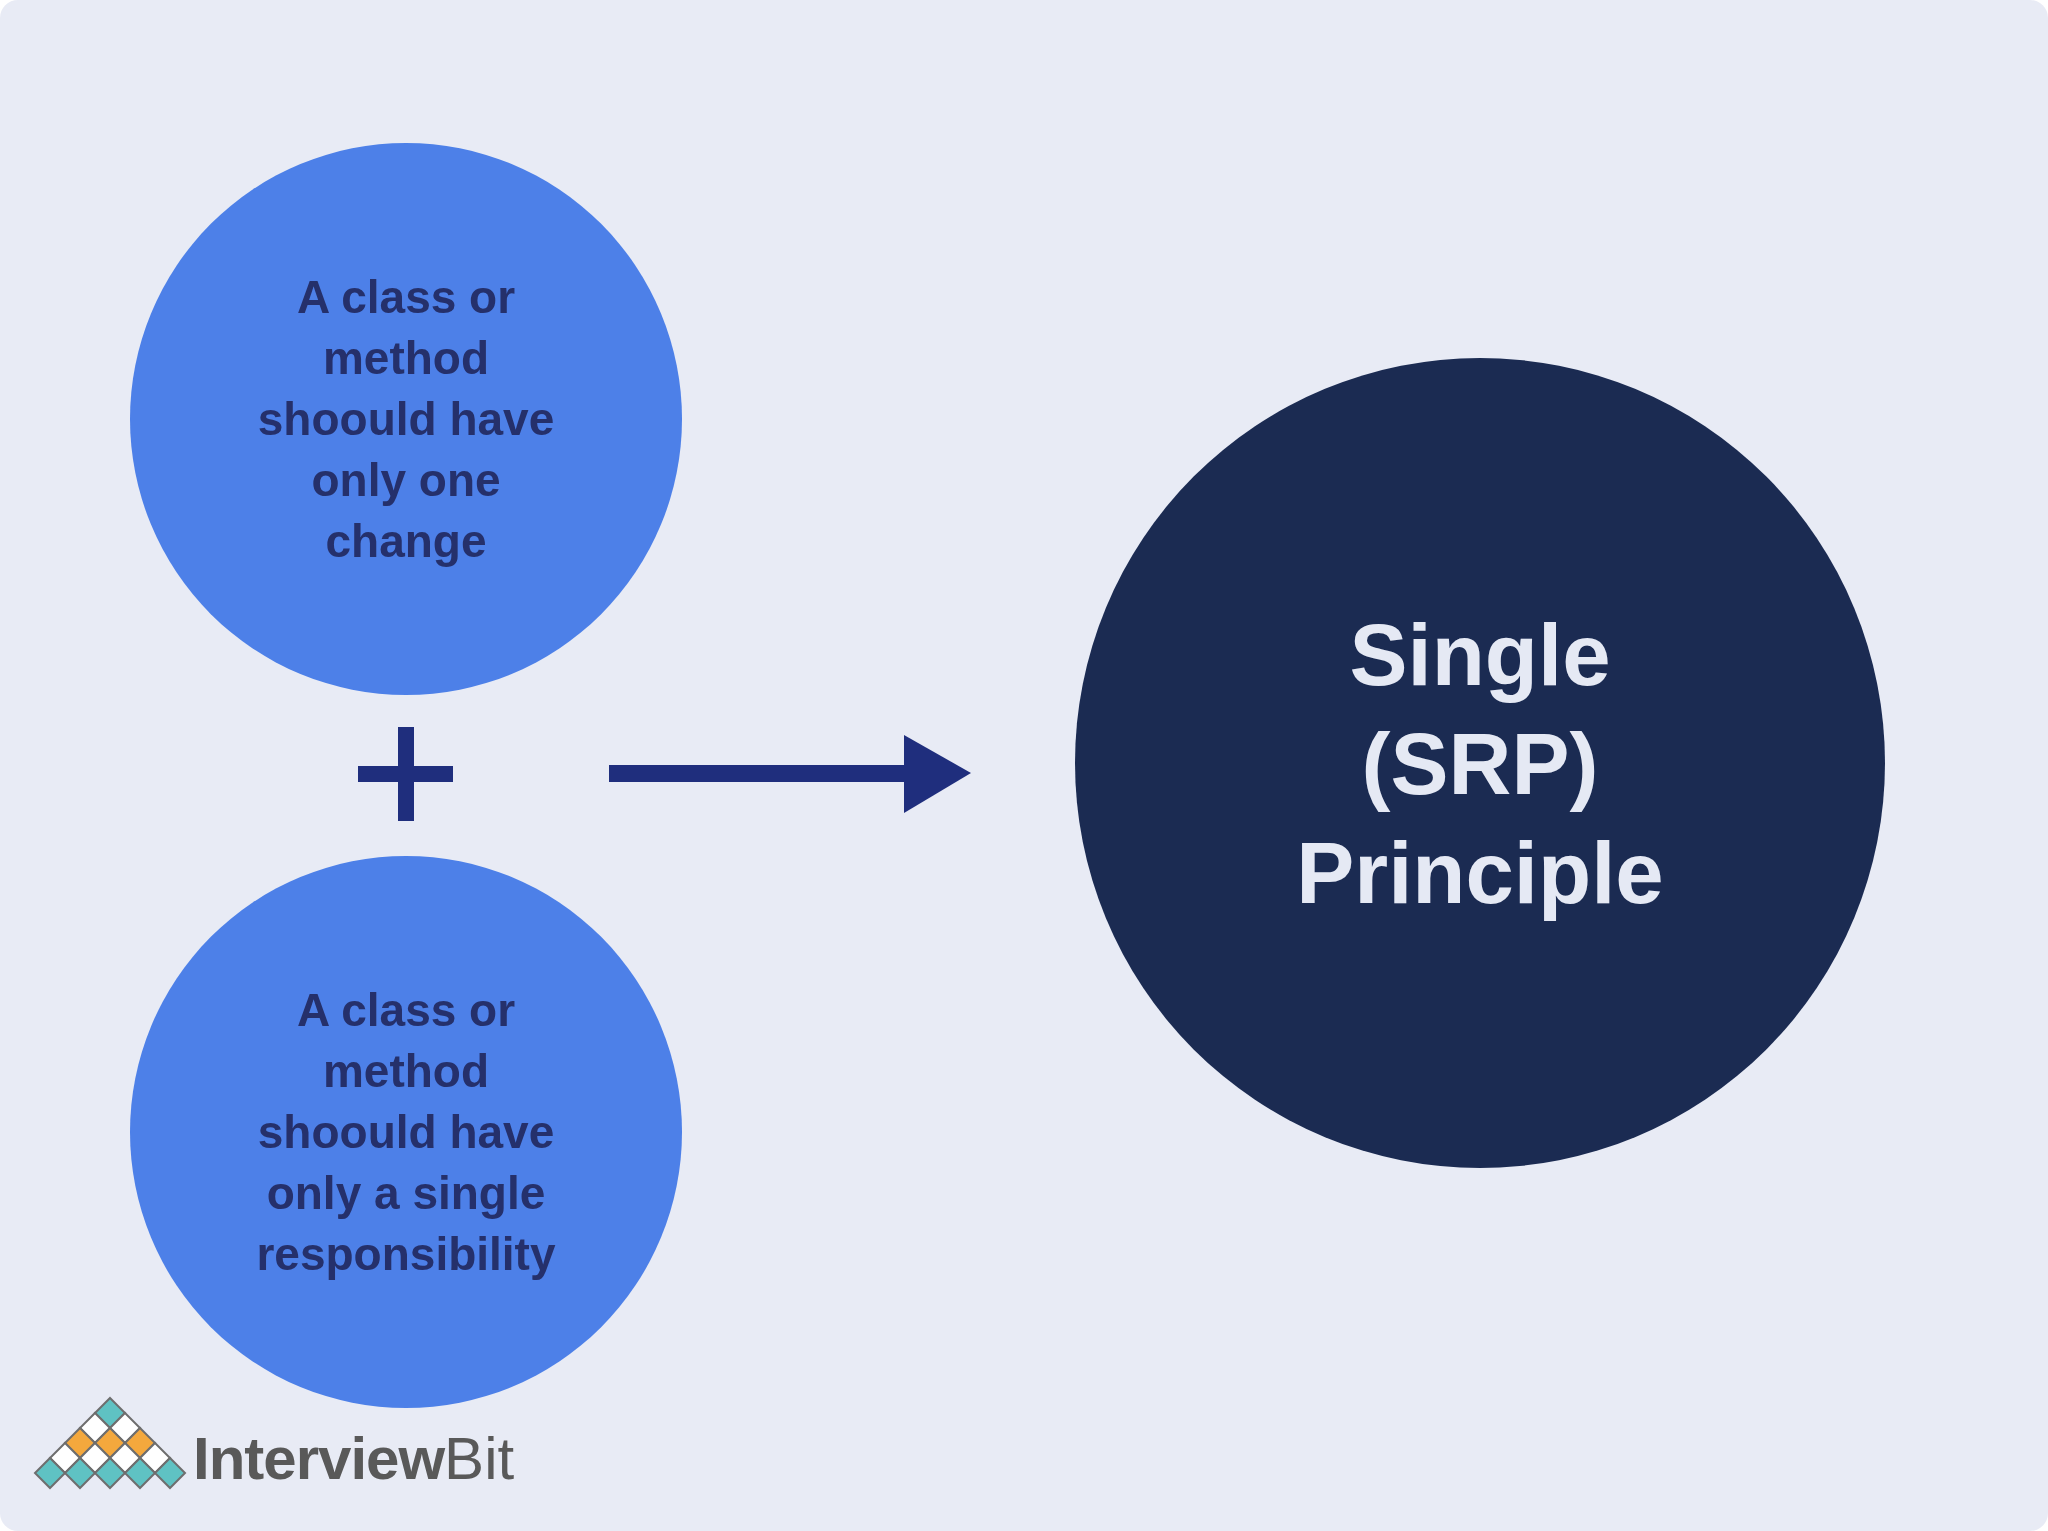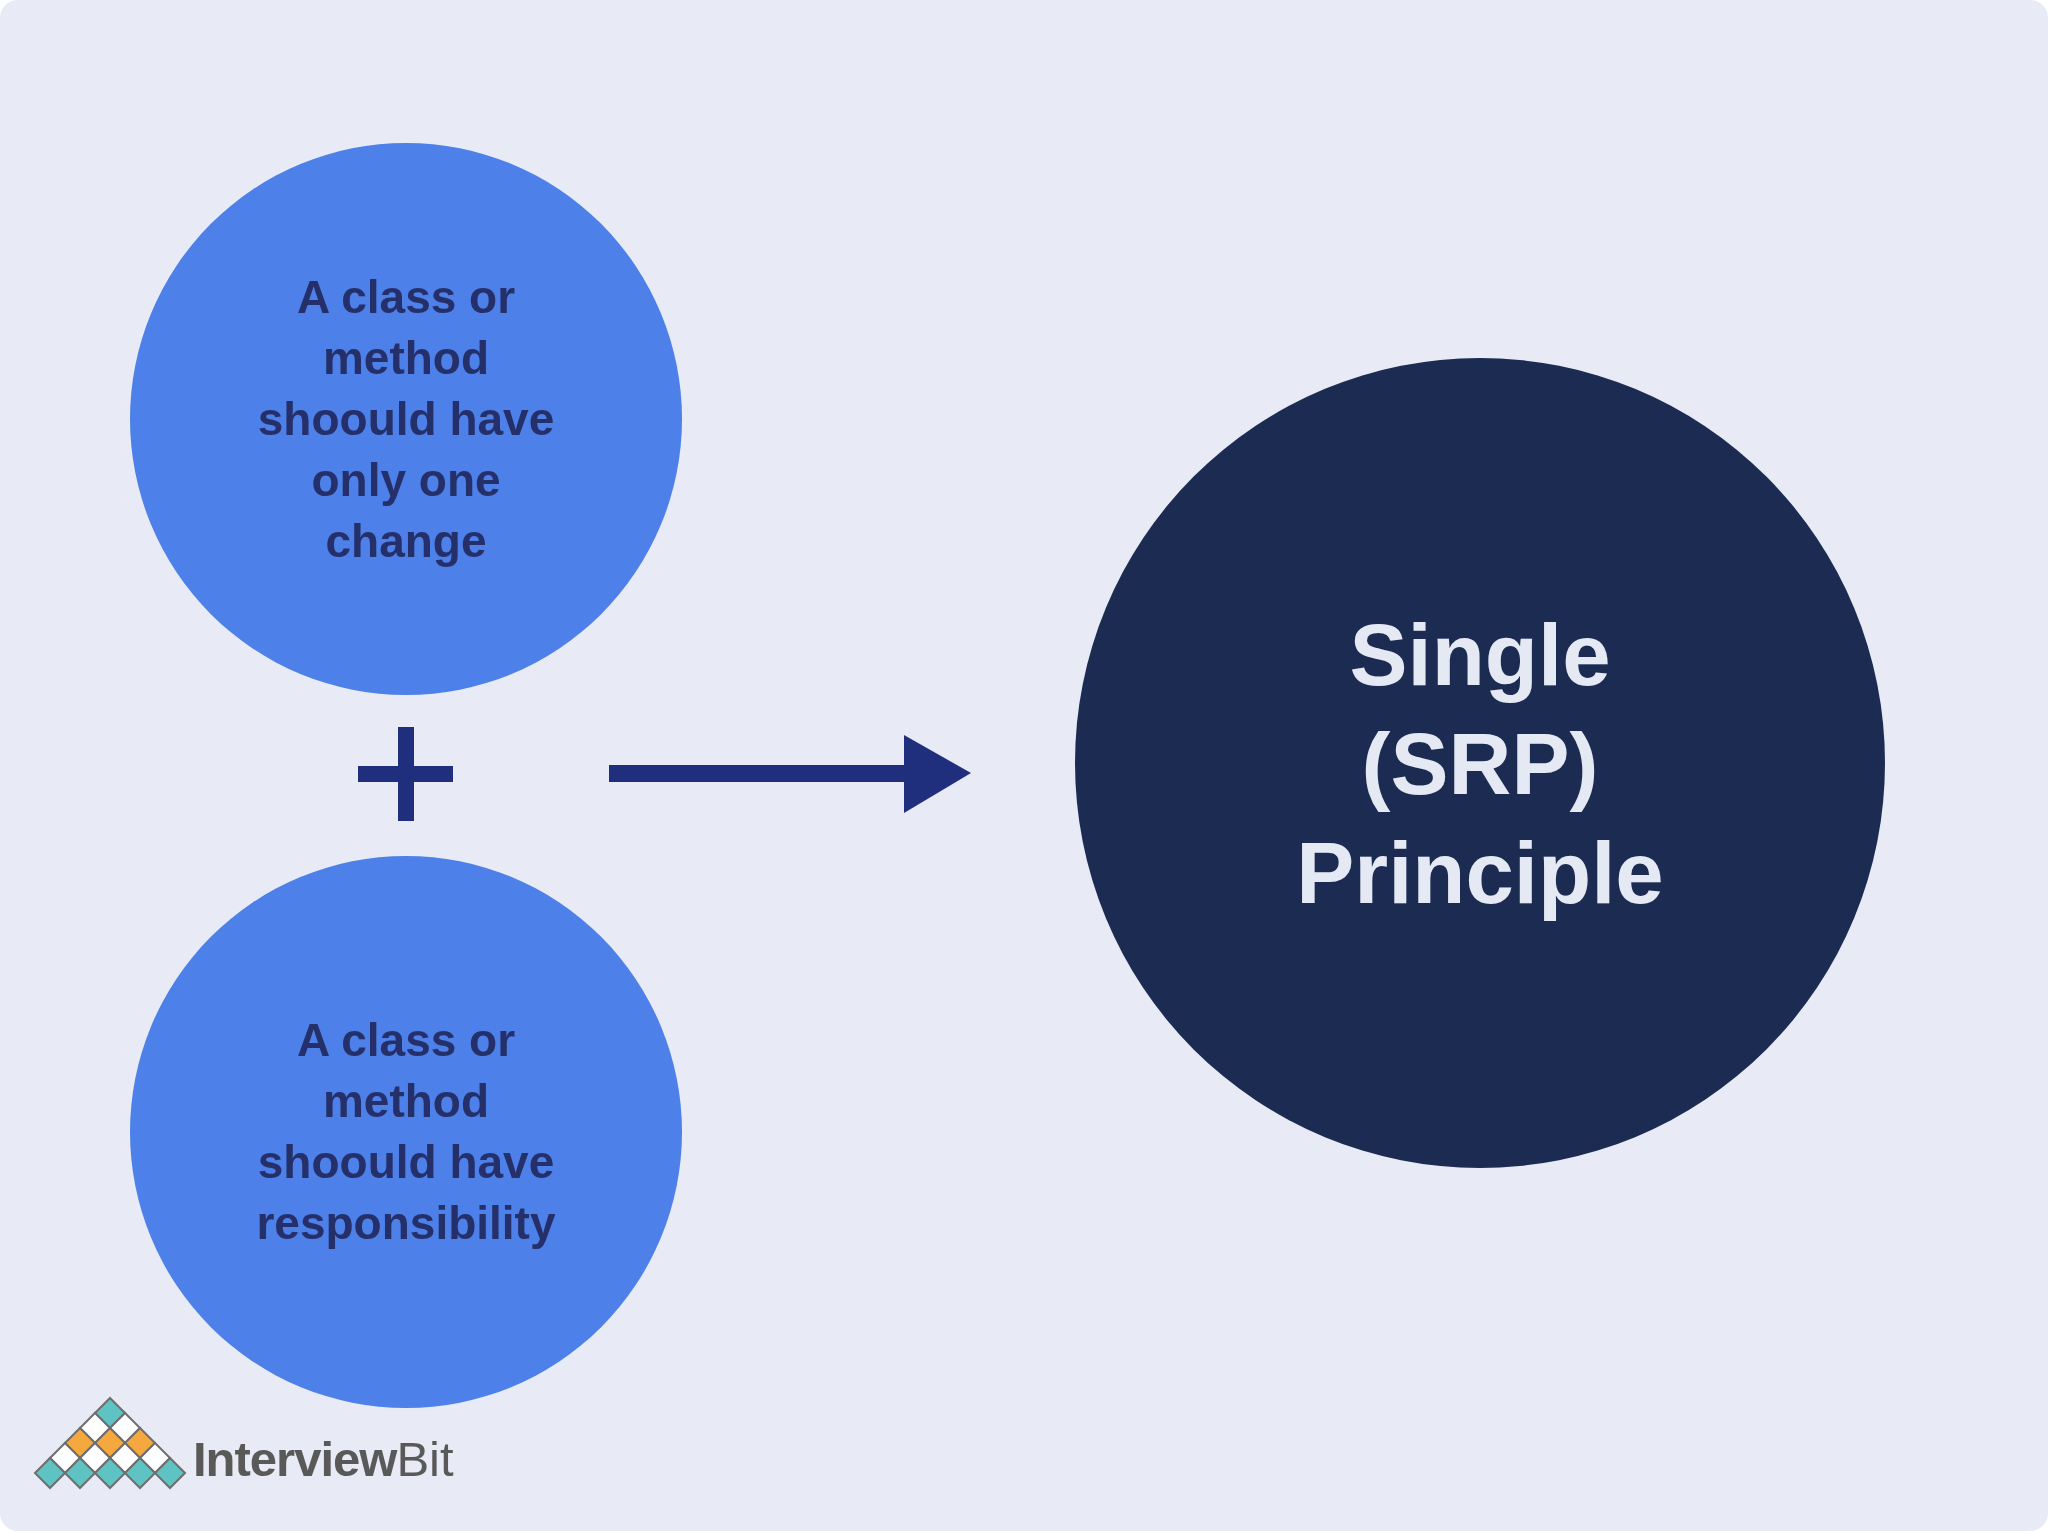--- a/index.html
+++ b/index.html
@@ -41,21 +41,21 @@
 
   #logo-mark { position:absolute; left:35px; top:1398px; width:150px; height:90px; }
   #logo-mark svg { overflow:visible; display:block; }
   #logo-mark polygon { stroke:var(--logo-outline,#6E6E6E); stroke-width:2; stroke-linejoin:miter; }
   .d-teal   { fill:var(--logo-teal,#5FC2C3); }
   .d-white  { fill:var(--logo-white,#FFFFFF); }
   .d-orange { fill:var(--logo-orange,#F4A83D); }
 
   #logo-text {
     position:absolute; left:193px; top:1429px;
-    font-size:49px; line-height:60px; letter-spacing:-1px;
+    font-size:60px; line-height:60px; letter-spacing:-1px;
     color:var(--logo-text,#595959); white-space:nowrap;
   }
   #logo-text .brand-bold  { font-weight:bold; }
   #logo-text .brand-light { font-weight:normal; letter-spacing:0; }
 </style>
 </head>
 <body>
 
 <div id="canvas">
 
@@ -69,20 +69,21 @@
 
   <div id="plus">
     <div class="h"></div>
     <div class="v"></div>
   </div>
 
   <div class="circle blue" id="cause-bottom">
     <div class="line">A class or</div>
     <div class="line">method</div>
     <div class="line">shoould have</div>
+    <div class="line">only a single</div>
     <div class="line">responsibility</div>
   </div>
 
   <div id="arrow">
     <svg width="362" height="78" viewBox="0 0 362 78" xmlns="http://www.w3.org/2000/svg">
       <rect class="shape" x="0" y="30" width="300" height="17"></rect>
       <polygon class="shape" points="295,0 362,38 295,78"></polygon>
     </svg>
   </div>
 

